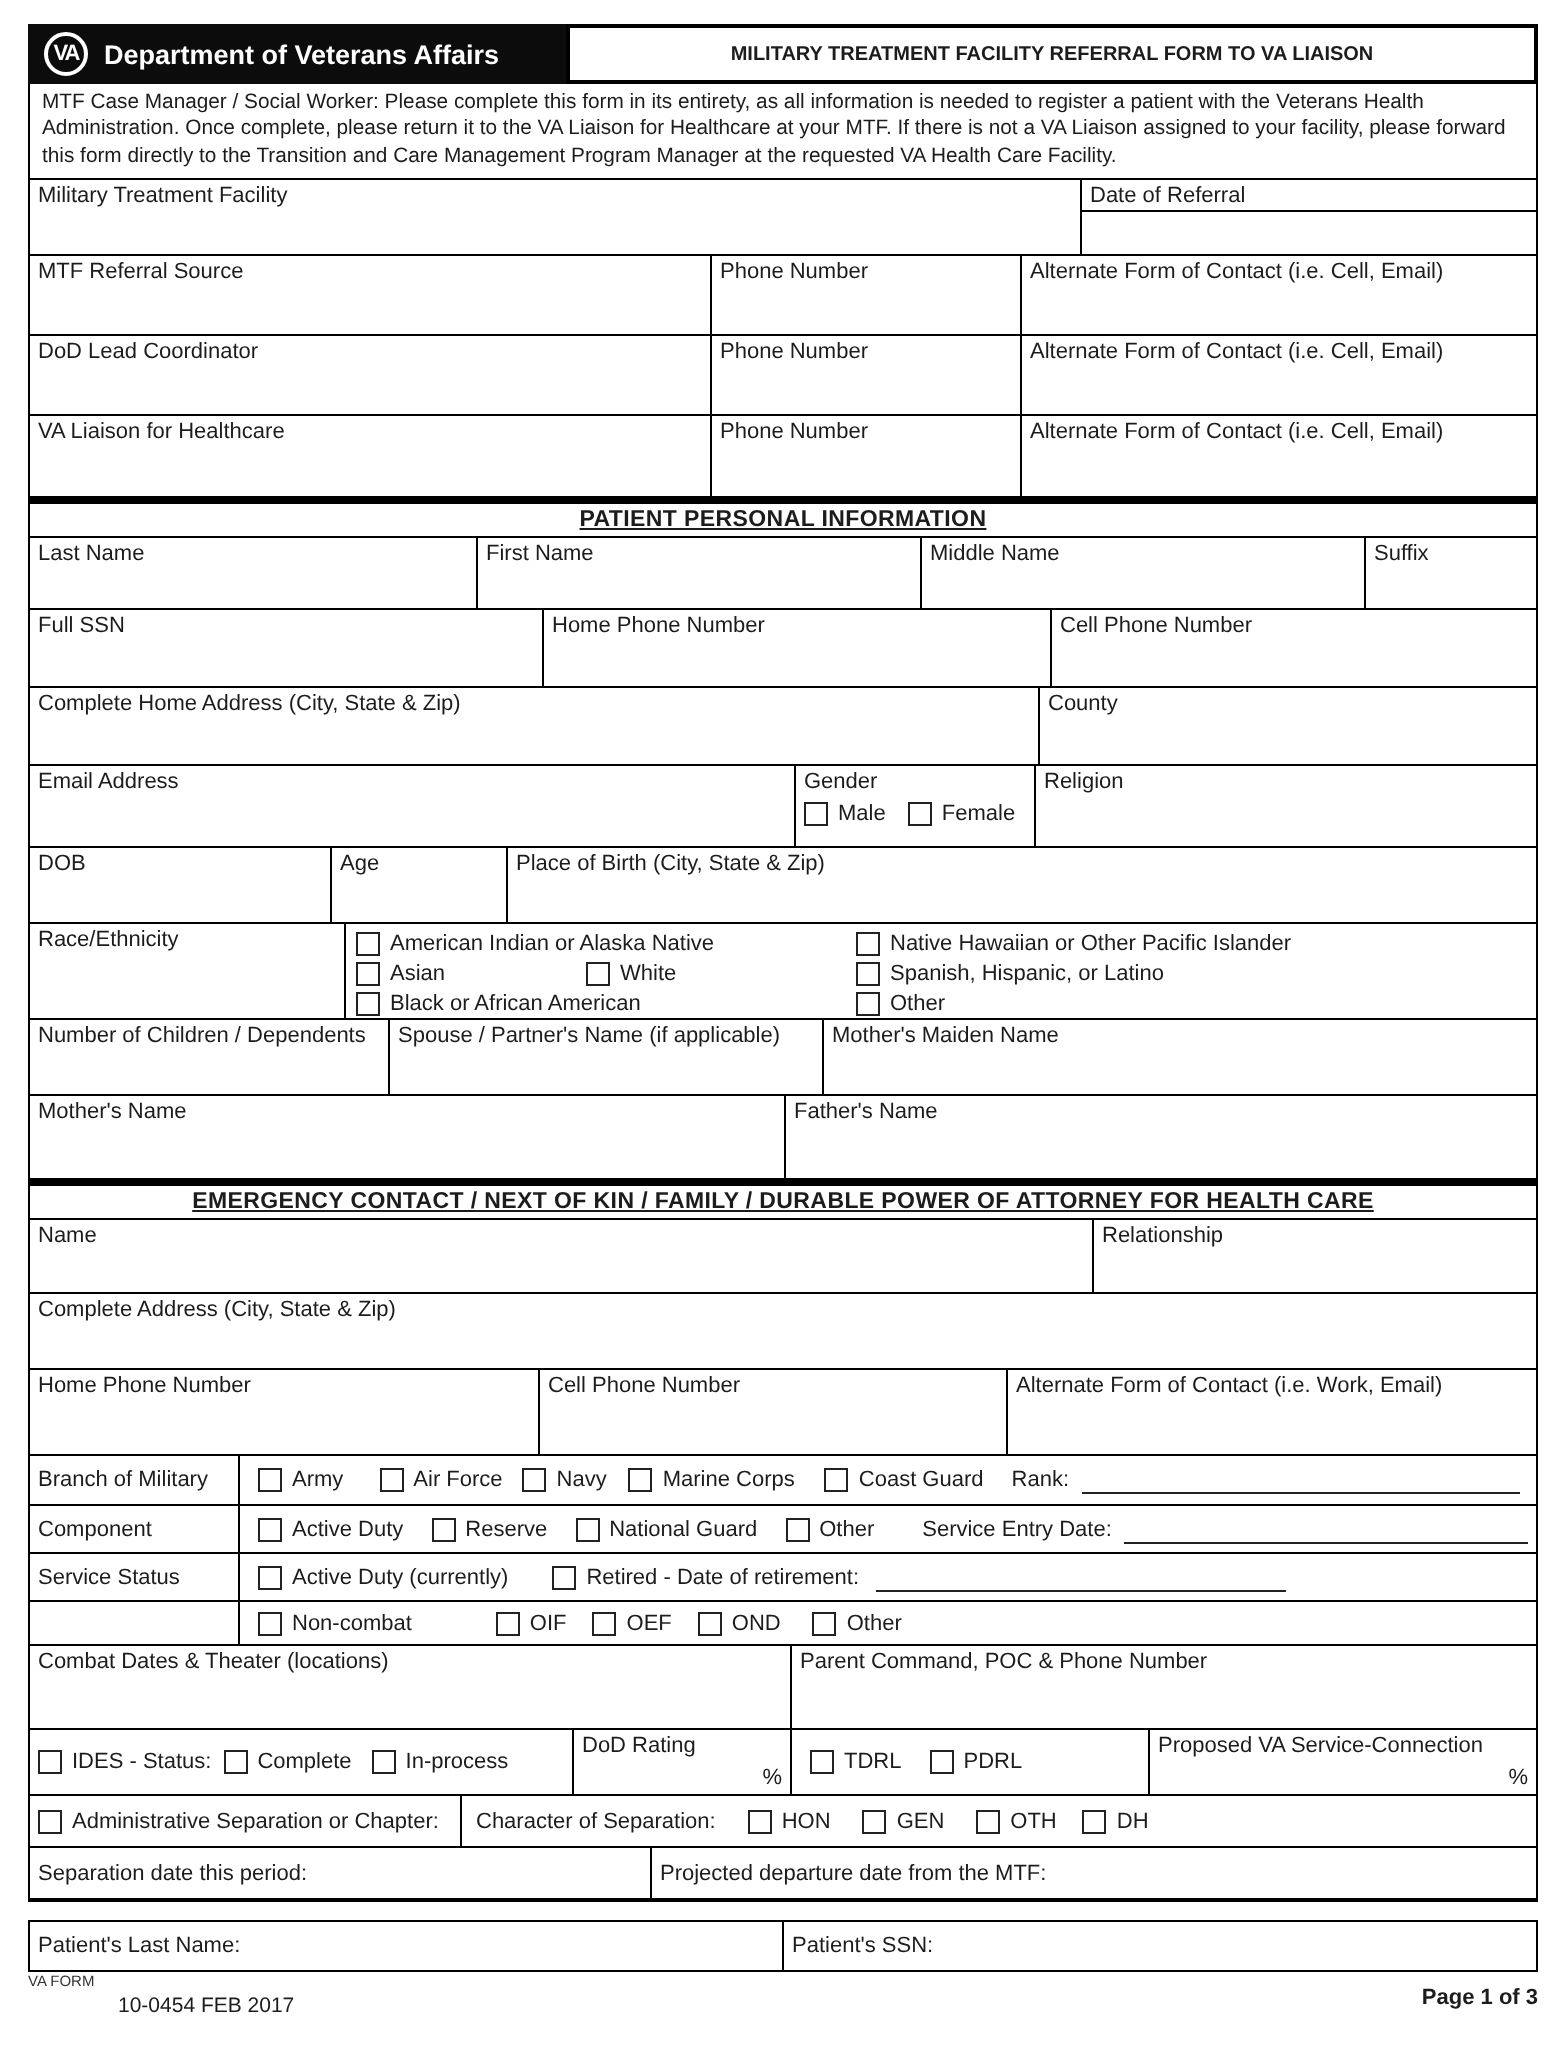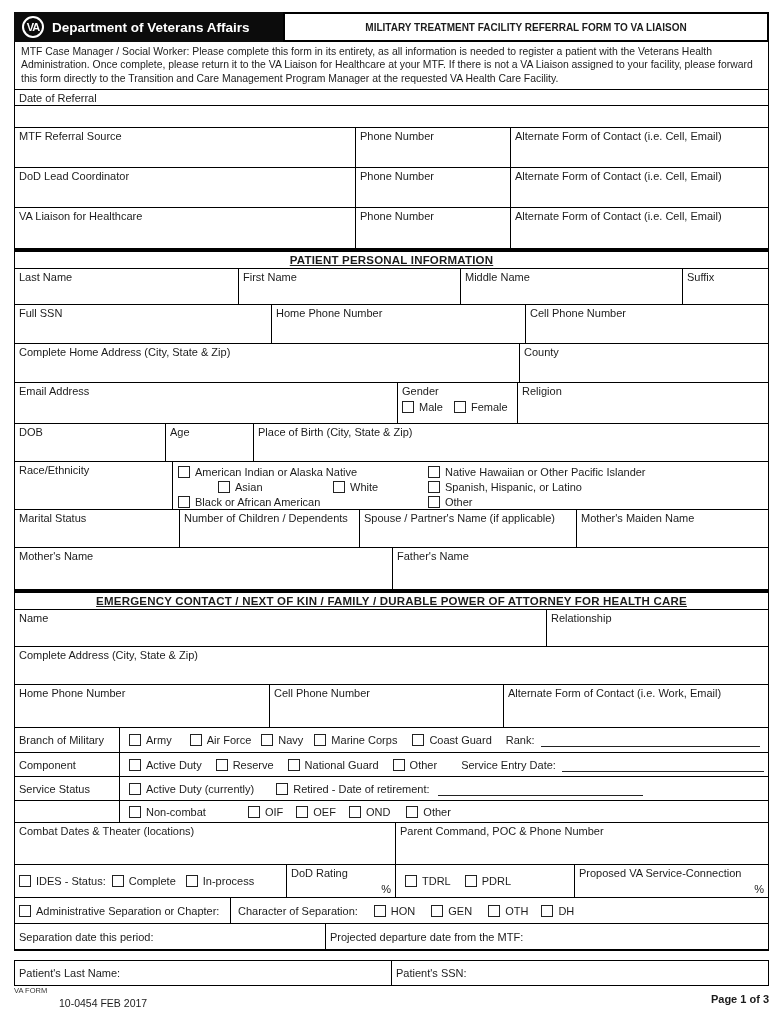--- a/index.html
+++ b/index.html
@@ -54,20 +54,23 @@
       <span class="agency">Department of Veterans Affairs</span>
     </div>
     <div class="title-box">MILITARY TREATMENT FACILITY REFERRAL FORM TO VA LIAISON</div>
   </div>
 
   <div class="main">
 
     <div class="instr">MTF Case Manager / Social Worker: Please complete this form in its entirety, as all information is needed to register a patient with the Veterans Health Administration. Once complete, please return it to the VA Liaison for Healthcare at your MTF. If there is not a VA Liaison assigned to your facility, please forward this form directly to the Transition and Care Management Program Manager at the requested VA Health Care Facility.</div>
 
     <div class="row" style="height:38px;">
+      <div class="cell" style="width:526px;">
+        <span class="lbl">Military Treatment Facility</span>
+      </div>
       <div class="cell" style="flex:1;padding:0;">
         <div class="sub-underline"><span class="lbl">Date of Referral</span></div>
       </div>
     </div>
 
     <div class="row" style="height:40px;">
       <div class="cell" style="width:341px;"><span class="lbl">MTF Referral Source</span></div>
       <div class="cell" style="width:155px;"><span class="lbl">Phone Number</span></div>
       <div class="cell" style="flex:1;"><span class="lbl">Alternate Form of Contact (i.e. Cell, Email)</span></div>
     </div>
@@ -132,21 +135,21 @@
                   <span class="lbl">American Indian or Alaska Native</span>
                 </span>
           </div>
           <span class="cbitem">
                 <span class="cb"></span>
                 <span class="lbl">Native Hawaiian or Other Pacific Islander</span>
               </span>
         </div>
         <div style="display:flex;height:15px;align-items:center;">
           <div style="width:250px;display:flex;">
-            <span class="cbitem" style="width:115px;margin-left:40px;">
+            <span class="cbitem" style="width:115px;">
                   <span class="cb"></span>
                   <span class="lbl">Asian</span>
                 </span>
             <span class="cbitem">
                   <span class="cb"></span>
                   <span class="lbl">White</span>
                 </span>
           </div>
           <span class="cbitem">
                 <span class="cb"></span>
@@ -162,21 +165,20 @@
           </div>
           <span class="cbitem">
                 <span class="cb"></span>
                 <span class="lbl">Other</span>
               </span>
         </div>
       </div>
     </div>
 
     <div class="row" style="height:38px;">
-      <div class="cell" style="width:165px;"><span class="lbl">Marital Status</span></div>
       <div class="cell" style="width:180px;"><span class="lbl">Number of Children / Dependents</span></div>
       <div class="cell" style="width:217px;"><span class="lbl">Spouse / Partner's Name (if applicable)</span></div>
       <div class="cell" style="flex:1;"><span class="lbl">Mother's Maiden Name</span></div>
     </div>
     <div class="row" style="height:42px;">
       <div class="cell" style="width:378px;"><span class="lbl">Mother's Name</span></div>
       <div class="cell" style="flex:1;"><span class="lbl">Father's Name</span></div>
     </div>
 
     <div class="sechdr">EMERGENCY CONTACT / NEXT OF KIN / FAMILY / DURABLE POWER OF ATTORNEY FOR HEALTH CARE</div>

